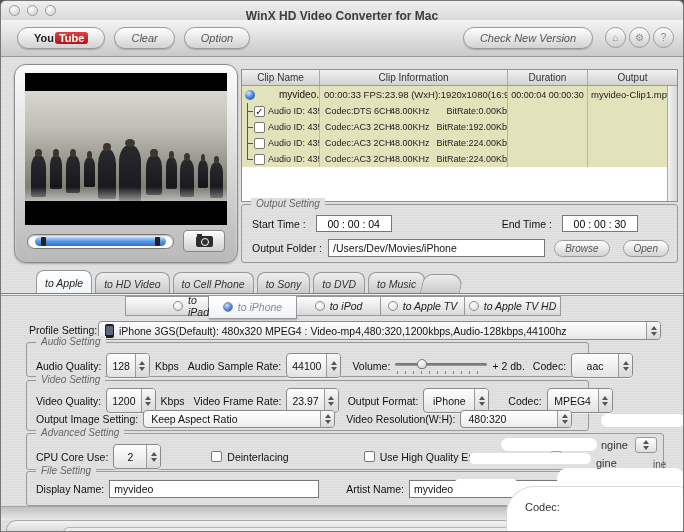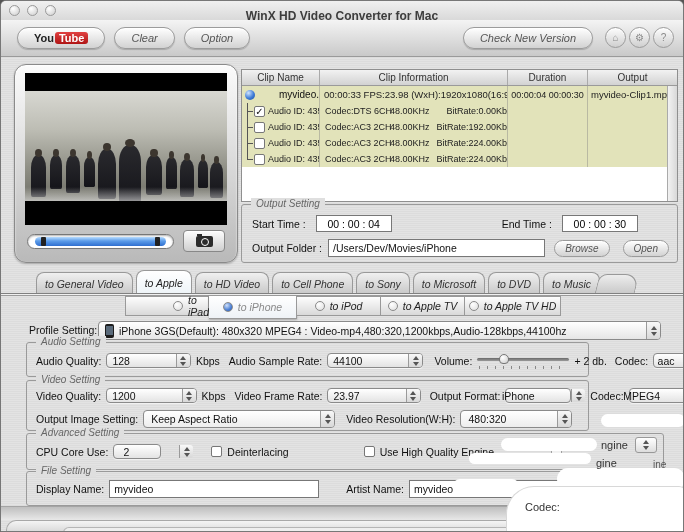--- a/index.html
+++ b/index.html
@@ -143,22 +143,22 @@
   .phone-ic { width:9px; height:14px; background:#1c1c1c; border-radius:2px; margin:0 5px 0 6px; position:relative; flex:none; }
   .phone-ic::before { content:''; position:absolute; left:1px; top:2px; right:1px; bottom:3px; background:#5a6a7a; }
   .profile-txt { flex:1; font-size:10.5px; color:#111; white-space:nowrap; overflow:hidden; }
   .dd-arr { width:14px; align-self:stretch; border-left:1px solid #9a9a9a; border-radius:0 3px 3px 0;
     background:linear-gradient(180deg,#f8f8f8,#d8d8d8); display:flex; flex-direction:column;
     align-items:center; justify-content:center; gap:2px; flex:none; }
   .tri-up { width:0; height:0; border-left:3px solid transparent; border-right:3px solid transparent; border-bottom:4px solid #555; }
   .tri-dn { width:0; height:0; border-left:3px solid transparent; border-right:3px solid transparent; border-top:4px solid #555; }
 
   
-  .stepper { display:inline-flex; align-items:stretch; height:15px; border:1px solid #8a8a8a; border-radius:4px;
-    background:linear-gradient(180deg,#fff,#e3e3e3); box-shadow:0 1px 0 rgba(255,255,255,.6); flex:none;gap:41px; }
+  .stepper { display:inline-flex; align-items:stretch; height:25px; border:1px solid #8a8a8a; border-radius:4px;
+    background:linear-gradient(180deg,#fff,#e3e3e3); box-shadow:0 1px 0 rgba(255,255,255,.6); flex:none; }
   .stepper .val { padding:0 5px; font-size:10.5px; display:flex; align-items:center; justify-content:center; min-width:24px; color:#111; }
   .dd { display:inline-flex; align-items:stretch; height:18px; border:1px solid #8a8a8a; border-radius:4px;
     background:linear-gradient(180deg,#fff,#ededed); flex:none; }
   .dd .val { flex:1; padding:0 7px; font-size:10.5px; display:flex; align-items:center; color:#111; white-space:nowrap; }
 
   
   .fs-audio { left:25px; top:341px; width:563px; height:35px; }
   .fs-video { left:25px; top:379px; width:563px; height:51px; }
   .fs-adv   { left:25px; top:432px; width:638px; height:37px; }
   .fs-file  { left:25px; top:470px; width:638px; height:35px; }
@@ -354,26 +354,24 @@
       <span class="minipill" style="margin-left:9px">
           <span>Browse</span>
         </span>
       <span class="minipill" style="margin-left:13px">
           <span>Open</span>
         </span>
     </div>
   </div>
 
   <div class="tabbar">
-    <div class="tab">to General Video</div>
     <div class="tab sel">to Apple</div>
     <div class="tab">to HD Video</div>
     <div class="tab">to Cell Phone</div>
     <div class="tab">to Sony</div>
-    <div class="tab">to Microsoft</div>
     <div class="tab">to DVD</div>
     <div class="tab">to Music</div>
     <div class="tab-flap"></div>
   </div>
   <div class="tabline"></div>
 
   <div class="subtabs">
     <div class="stab">
         <span class="rad"></span>
         <span>to iPad</span>

